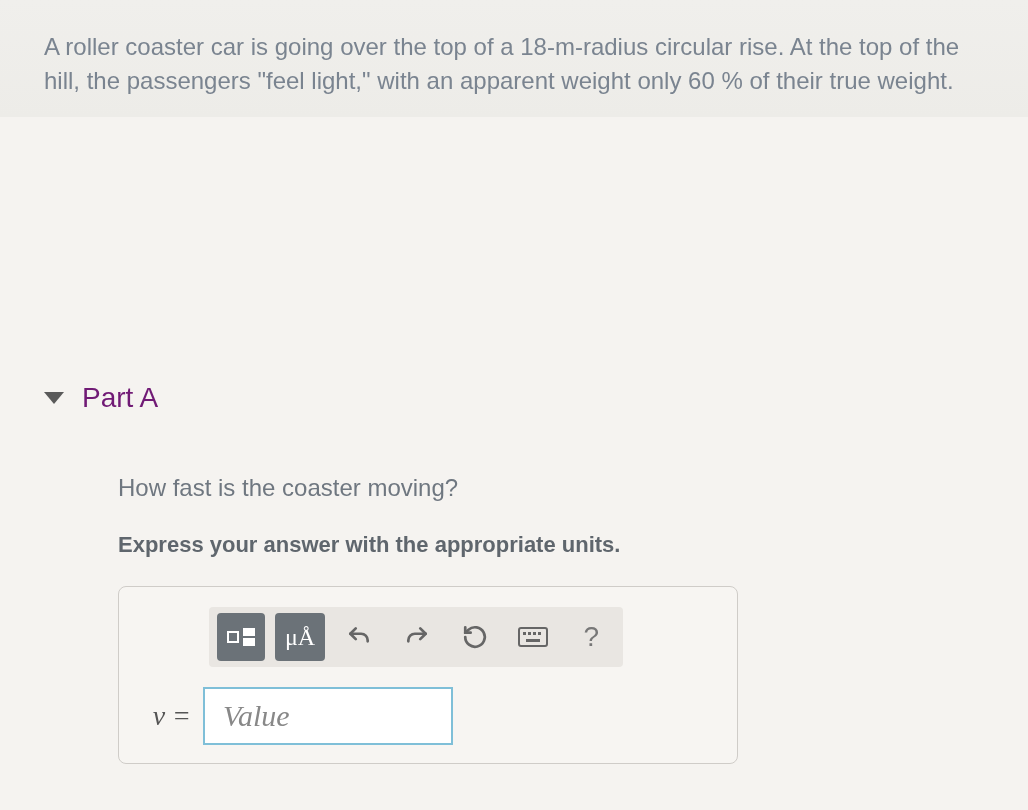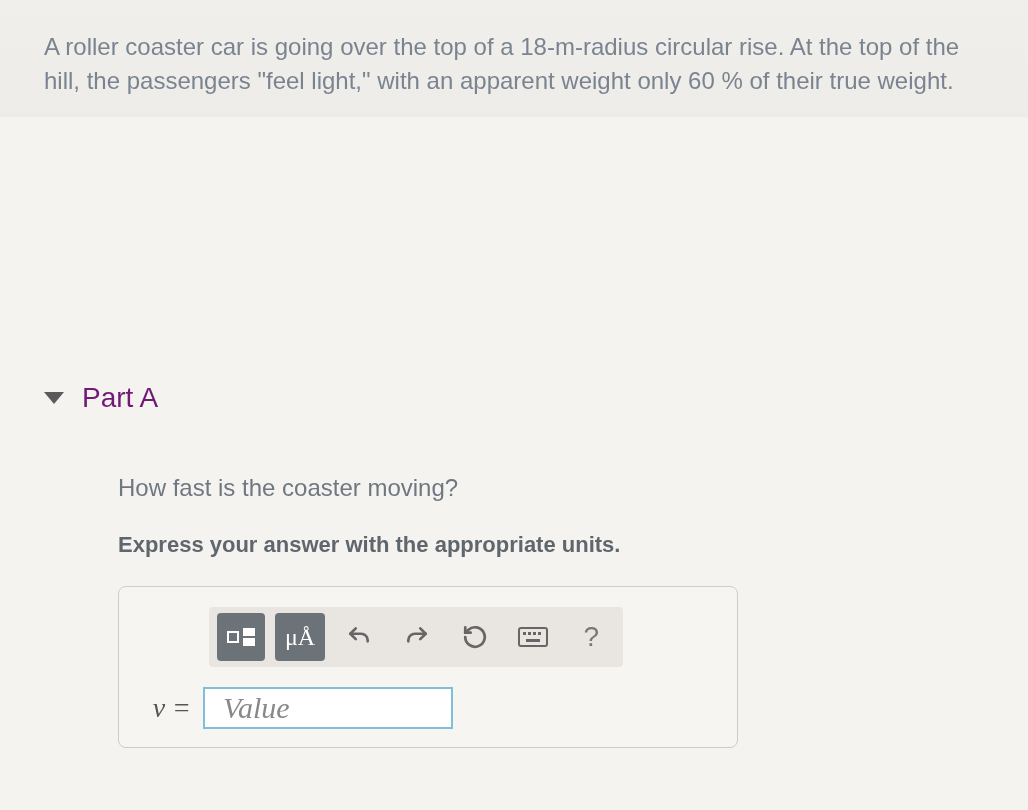--- a/index.html
+++ b/index.html
@@ -101,21 +101,21 @@
     .varlabel {
       font-family: 'Times New Roman', Times, serif;
       font-style: italic;
       font-size: 28px;
       color: #555;
       width: 60px;
       text-align: right;
       padding-right: 8px;
     }
     .field {
-      height: 42px;
+      height: 58px;
       font-family: 'Times New Roman', Times, serif;
       font-style: italic;
       font-size: 30px;
       padding: 0 18px;
       color: #888;
       background: #fff;
       display: flex;
       align-items: center;
     }
     .value-field {

